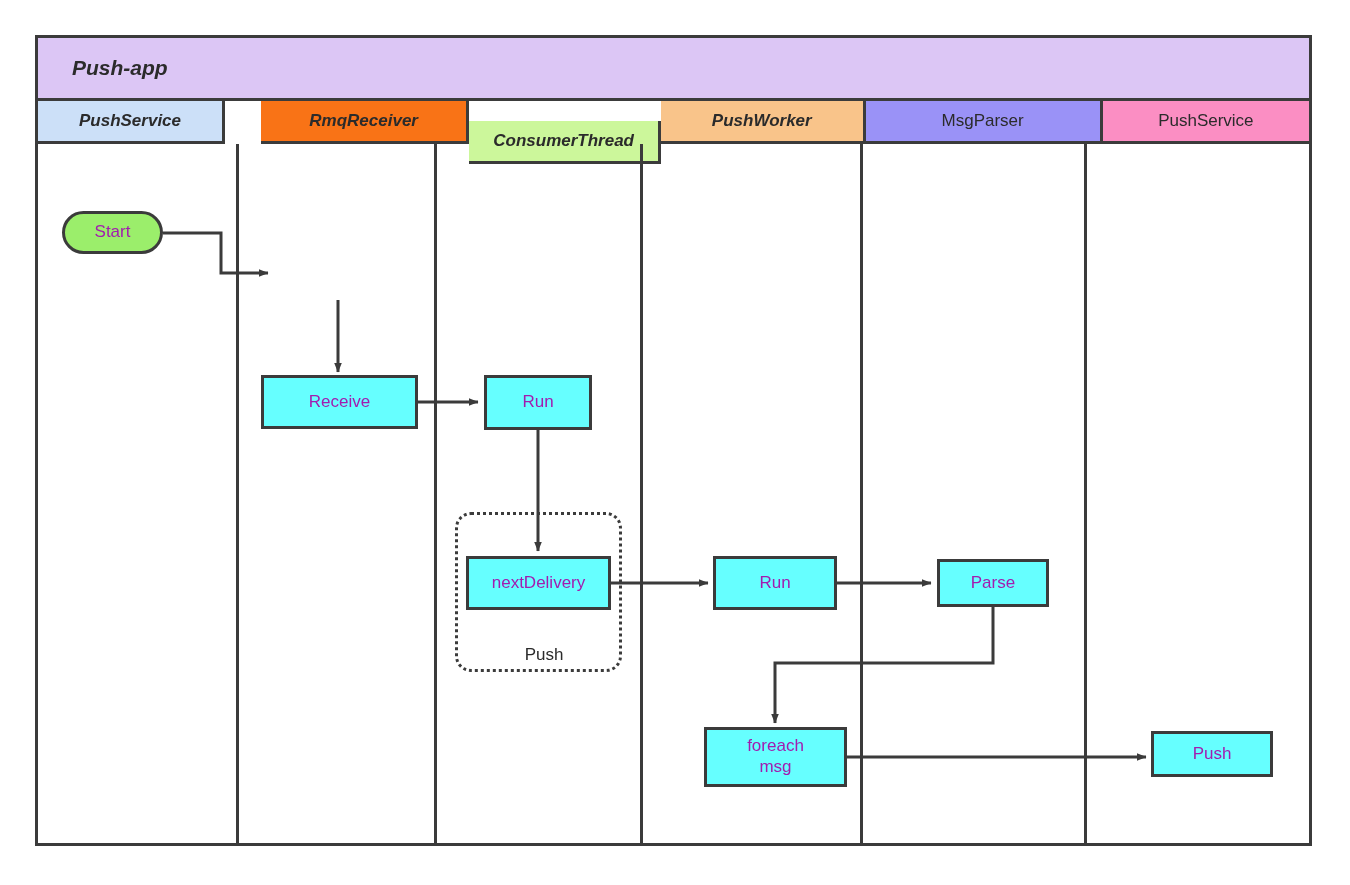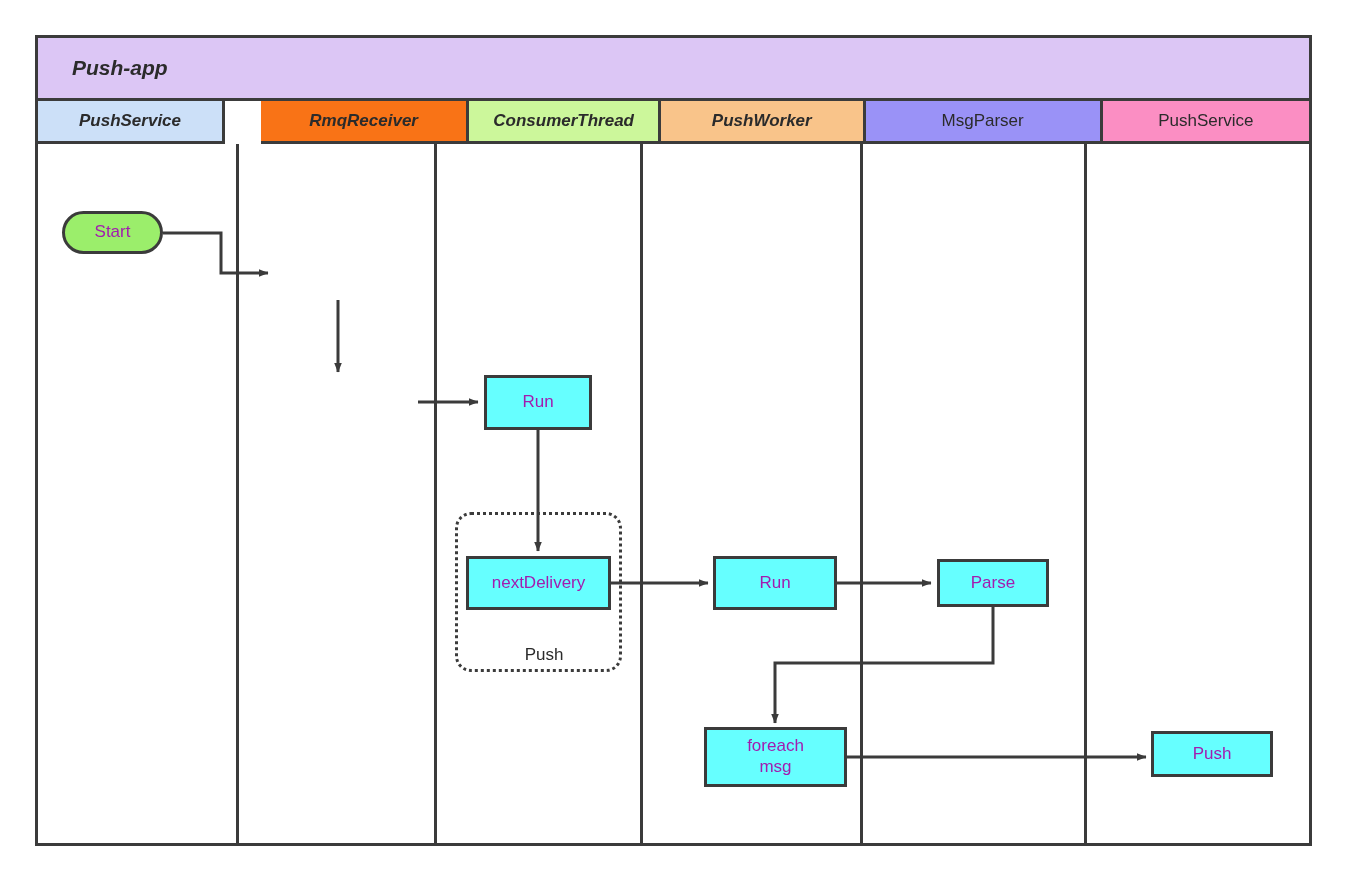--- a/index.html
+++ b/index.html
@@ -136,21 +136,21 @@
 
     <div id="pool-title">Push-app</div>
 
     <div id="lane-headers">
       <div class="lane-header emph" style="width:201px;background:#cce0f8;">
         <span>PushService</span>
       </div>
       <div class="lane-header emph" style="width:224px;background:#f97316;margin-left:36px;">
         <span>RmqReceiver</span>
       </div>
-      <div class="lane-header emph" style="width:206px;background:#ccf79b;">
+      <div class="lane-header emph" style="width:206px;background:#ccf79b;margin-top:20px;">
         <span>ConsumerThread</span>
       </div>
       <div class="lane-header emph" style="width:220px;background:#f9c48a;">
         <span>PushWorker</span>
       </div>
       <div class="lane-header" style="width:255px;background:#9a92f7;">
         <span>MsgParser</span>
       </div>
       <div class="lane-header" style="width:222px;background:#fb8ec3;">
         <span>PushService</span>
@@ -193,20 +193,21 @@
 
       <path d="M993,606 L993,663 L775,663 L775,723" marker-end="url(#ah)"></path>
 
       <path d="M847,757 L1146,757" marker-end="url(#ah)"></path>
     </g>
   </svg>
 
   <div class="node start" style="left:62px;top:211px;width:101px;height:43px;">Start</div>
 
 
+  <div class="node" style="left:261px;top:375px;width:157px;height:54px;">Receive</div>
 
   <div class="node" style="left:484px;top:375px;width:108px;height:55px;">Run</div>
 
   <div class="node" style="left:466px;top:556px;width:145px;height:54px;">nextDelivery</div>
 
   <div class="node" style="left:713px;top:556px;width:124px;height:54px;">Run</div>
 
   <div class="node" style="left:704px;top:727px;width:143px;height:60px;white-space:pre;">foreach
 msg</div>
 

